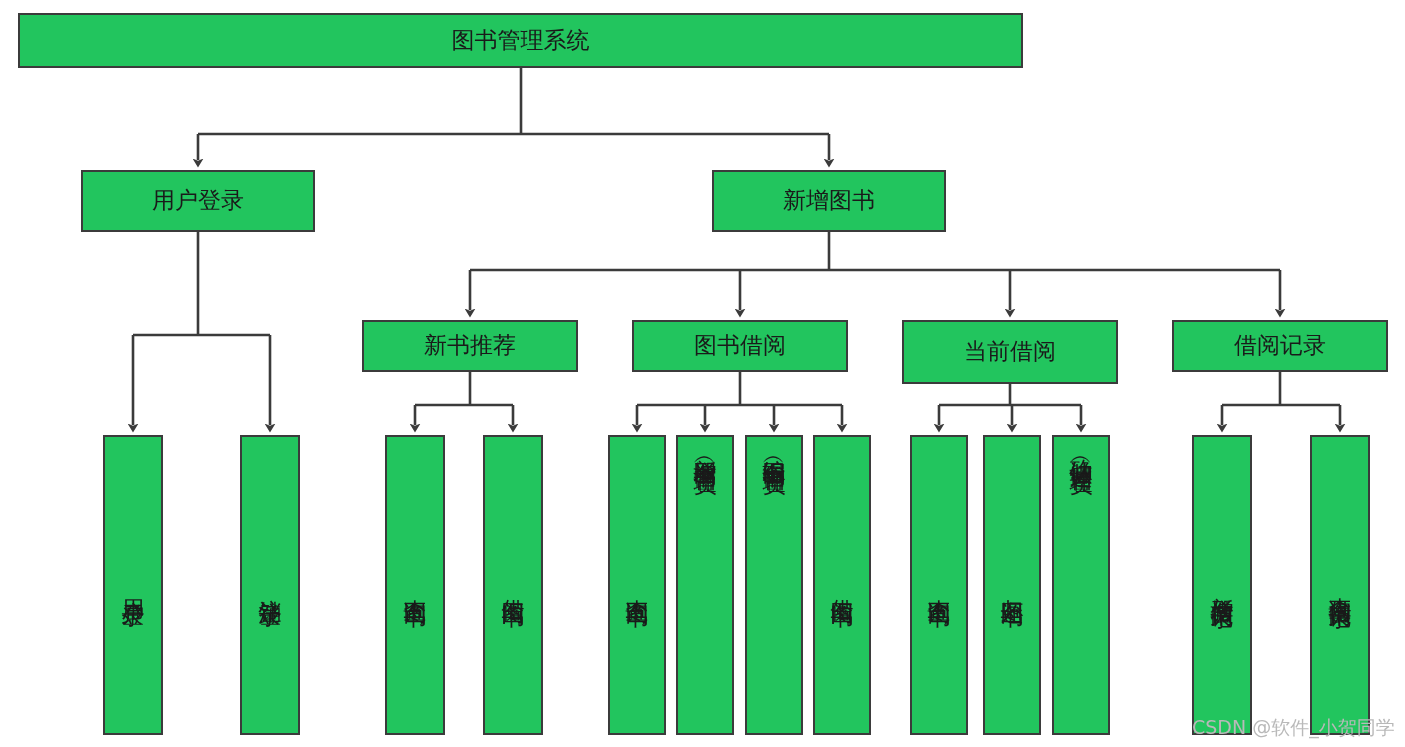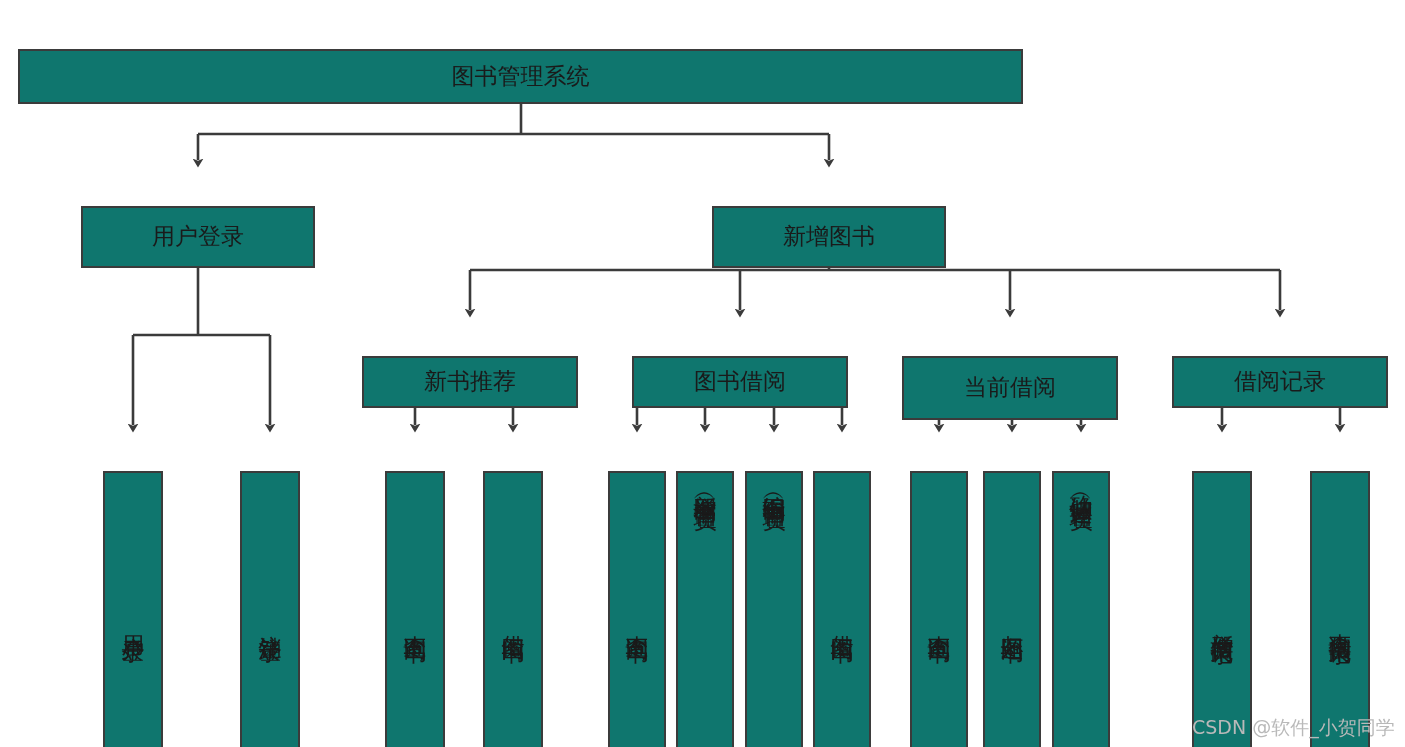--- a/index.html
+++ b/index.html
@@ -22,26 +22,25 @@
     left: 0;
     top: 0;
     width: 1405px;
     height: 747px;
     pointer-events: none;
   }
   .node {
     position: absolute;
     box-sizing: border-box;
     border: 2.5px solid #3b3b3b;
-    background: #0f766e;
+    background: #22c55e;
     display: flex;
     align-items: center;
     justify-content: center;
     color: #1a1a1a;
-    margin-top: 36px;
   }
   .node.horiz {
     font-size: 23px;
     letter-spacing: 0px;
     line-height: 1.1;
   }
   .node.vert {
     writing-mode: vertical-rl;
     text-orientation: upright;
     font-size: 23px;

